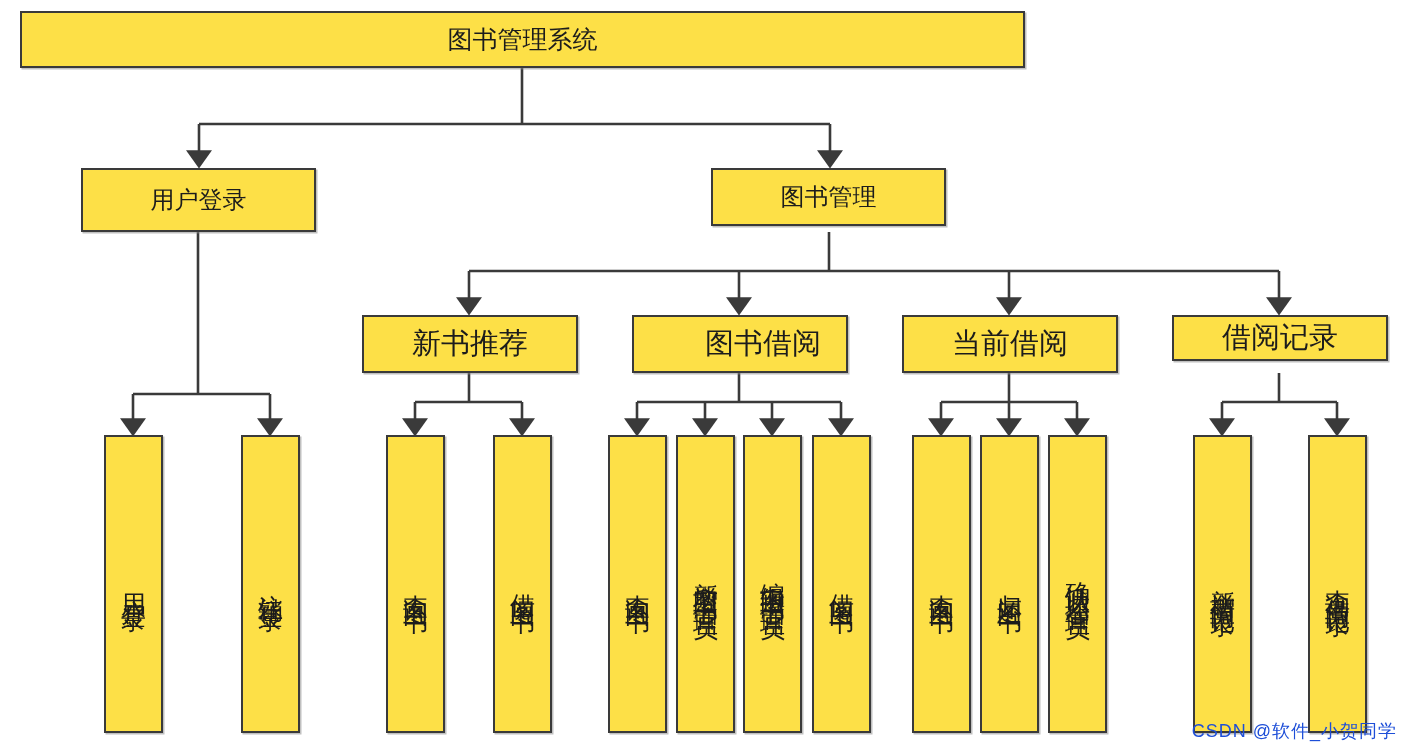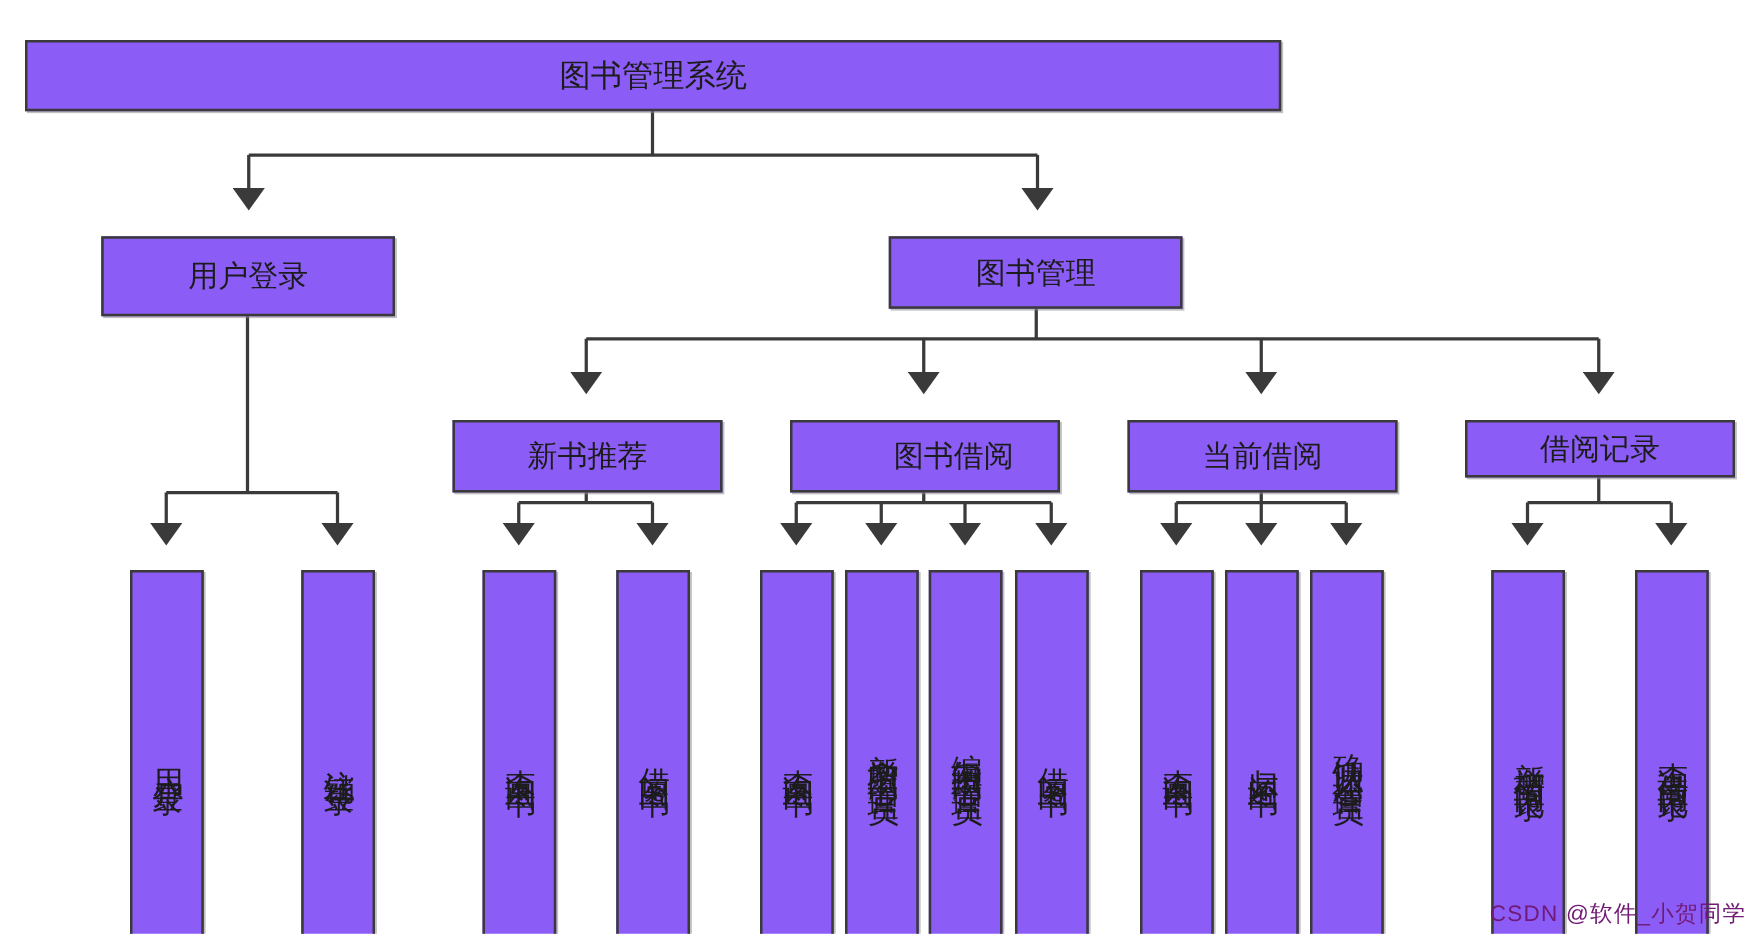--- a/index.html
+++ b/index.html
@@ -8,32 +8,31 @@
     background:#ffffff;
     font-family:"Liberation Sans","DejaVu Sans",sans-serif;
     overflow:hidden;
   }
   #stage{position:relative;width:1405px;height:747px;}
   svg#wires{position:absolute;left:0;top:0;width:1405px;height:747px;}
 
   .node{
     position:absolute;
     box-sizing:border-box;
-    background:#8b5cf6;
+    background:#fde047;
     border:2px solid #3a3a3a;
     display:flex;
     align-items:center;
     justify-content:center;
     color:#1c1c1c;
     box-shadow:1.5px 1.5px 0 rgba(140,140,140,0.55);
-    margin-top:21px;
   }
   .node.root{font-size:25px;}
   .node.mid{font-size:24px;}
-  .node.grp{font-size:24px;}
+  .node.grp{font-size:29px;}
 
   .node.leaf{
     writing-mode:vertical-rl;
     text-orientation:upright;
     font-size:25px;
     letter-spacing:5px;
     align-items:center;
     justify-content:center;
     padding:4px 0;
     line-height:1;
@@ -43,21 +42,21 @@
     text-orientation:upright;
     white-space:nowrap;
     letter-spacing:5px;
   }
 
   .watermark{
     position:absolute;
     right:8px;
     bottom:4px;
     font-size:18px;
-    color:#701a75;
+    color:#1d4ed8;
     white-space:nowrap;
     letter-spacing:1px;
   }
 </style>
 </head>
 <body>
 
 <div id="stage">
 
   <svg id="wires" viewBox="0 0 1405 747" xmlns="http://www.w3.org/2000/svg">

